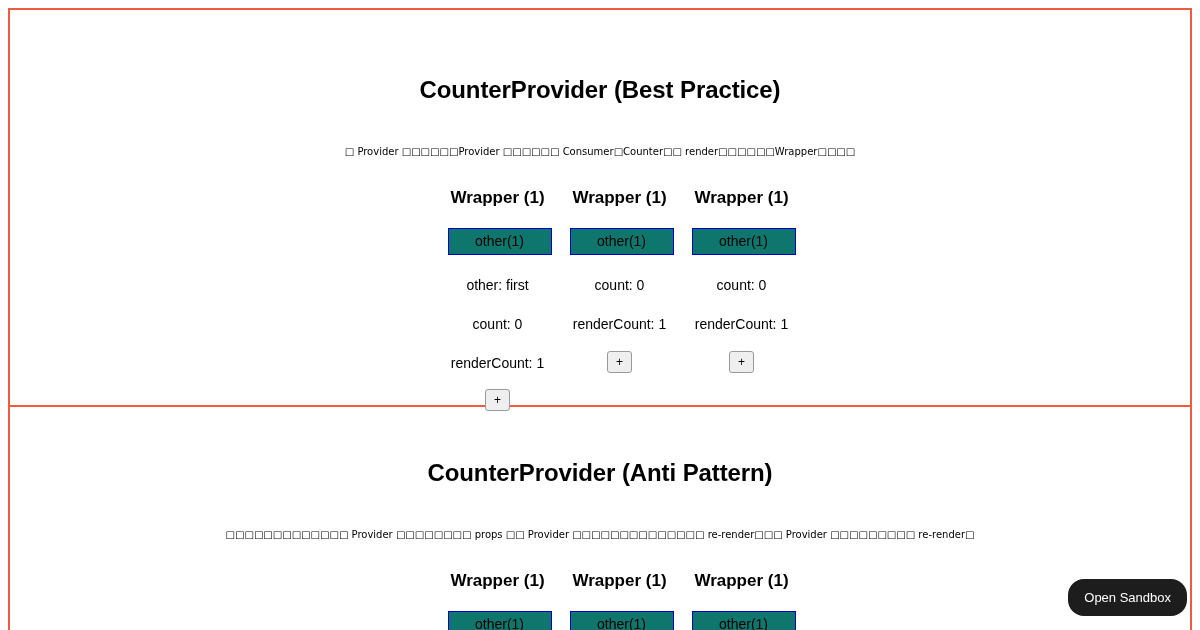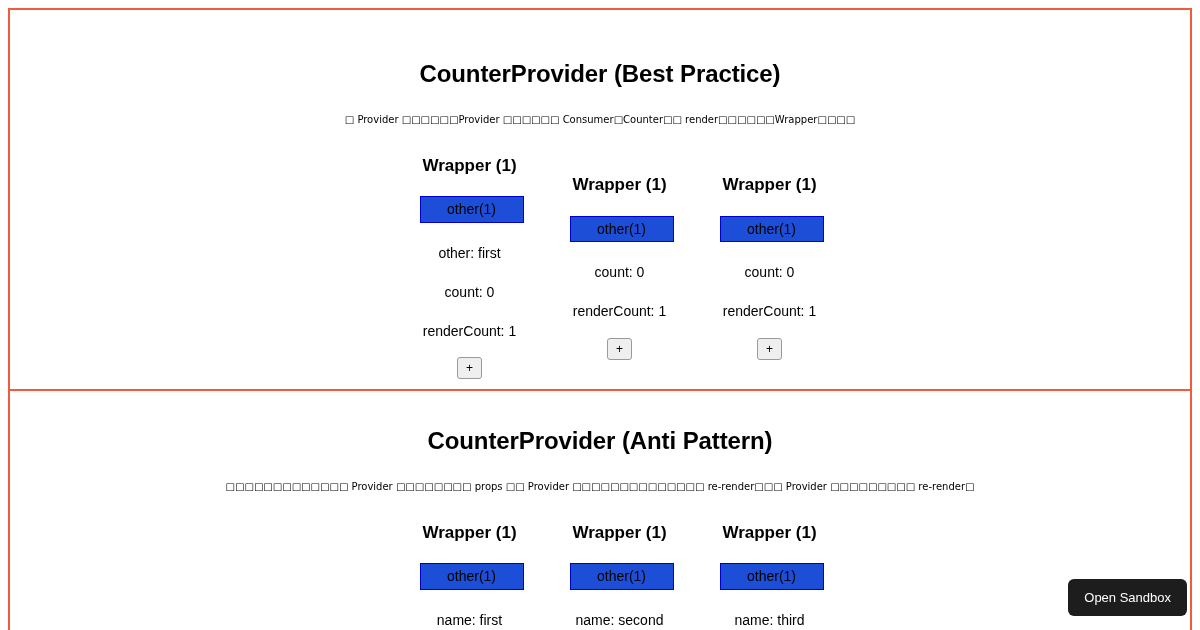--- a/index.html
+++ b/index.html
@@ -40,21 +40,21 @@
     border-bottom: 2px solid #ef5b3c;
   }
   .panel-anti {
     height: 317px;
   }
 
   .section-title {
     font-size: 24px;
     font-weight: bold;
     line-height: 1.2;
-    margin: 0;
+    margin: 16px;
     padding-top: 50px;
     letter-spacing: -0.1px;
     color: #000;
   }
   .panel-anti .section-title {
     padding-top: 36px;
   }
 
   .section-desc {
     font-size: 10px;
@@ -66,42 +66,42 @@
   }
 
   
   .tofu {
     font-family: "DejaVu Sans", sans-serif;
   }
 
   .counters {
     display: flex;
     justify-content: center;
-    align-items: center;
-    gap: 50px;
+    align-items: flex-start;
+    gap: 22px;
     padding-top: 30px;
     padding-left: 39px;
   }
   .counter-col {
     width: 100px;
     text-align: center;
   }
 
   .wrapper-title {
     font-size: 17px;
     font-weight: bold;
     line-height: 1.2;
     margin: 0 0 20px 0;
     white-space: nowrap;
     color: #000;
   }
 
   .other-box {
     border: 1px solid #0000cd;
-    background: #1d4ed8;
+    background: #0f766e;
     font-size: 14px;
     line-height: 1.2;
     padding: 4px 0;
     margin: 0 auto;
     width: 104px;
     box-sizing: border-box;
     color: #000;
   }
 
   .row-line {
@@ -132,21 +132,21 @@
   #open-sandbox {
     position: absolute;
     right: 13px;
     bottom: 14px;
     background: #1d1d1d;
     color: #ffffff;
     font-size: 13px;
     line-height: 1;
     padding: 12px 16px;
     border: none;
-    border-radius: 6px;
+    border-radius: 16px;
     cursor: pointer;
     font-family: "Liberation Sans", sans-serif;
     z-index: 20;
   }
 </style>
 </head>
 <body>
 
 <div id="frame">
 

